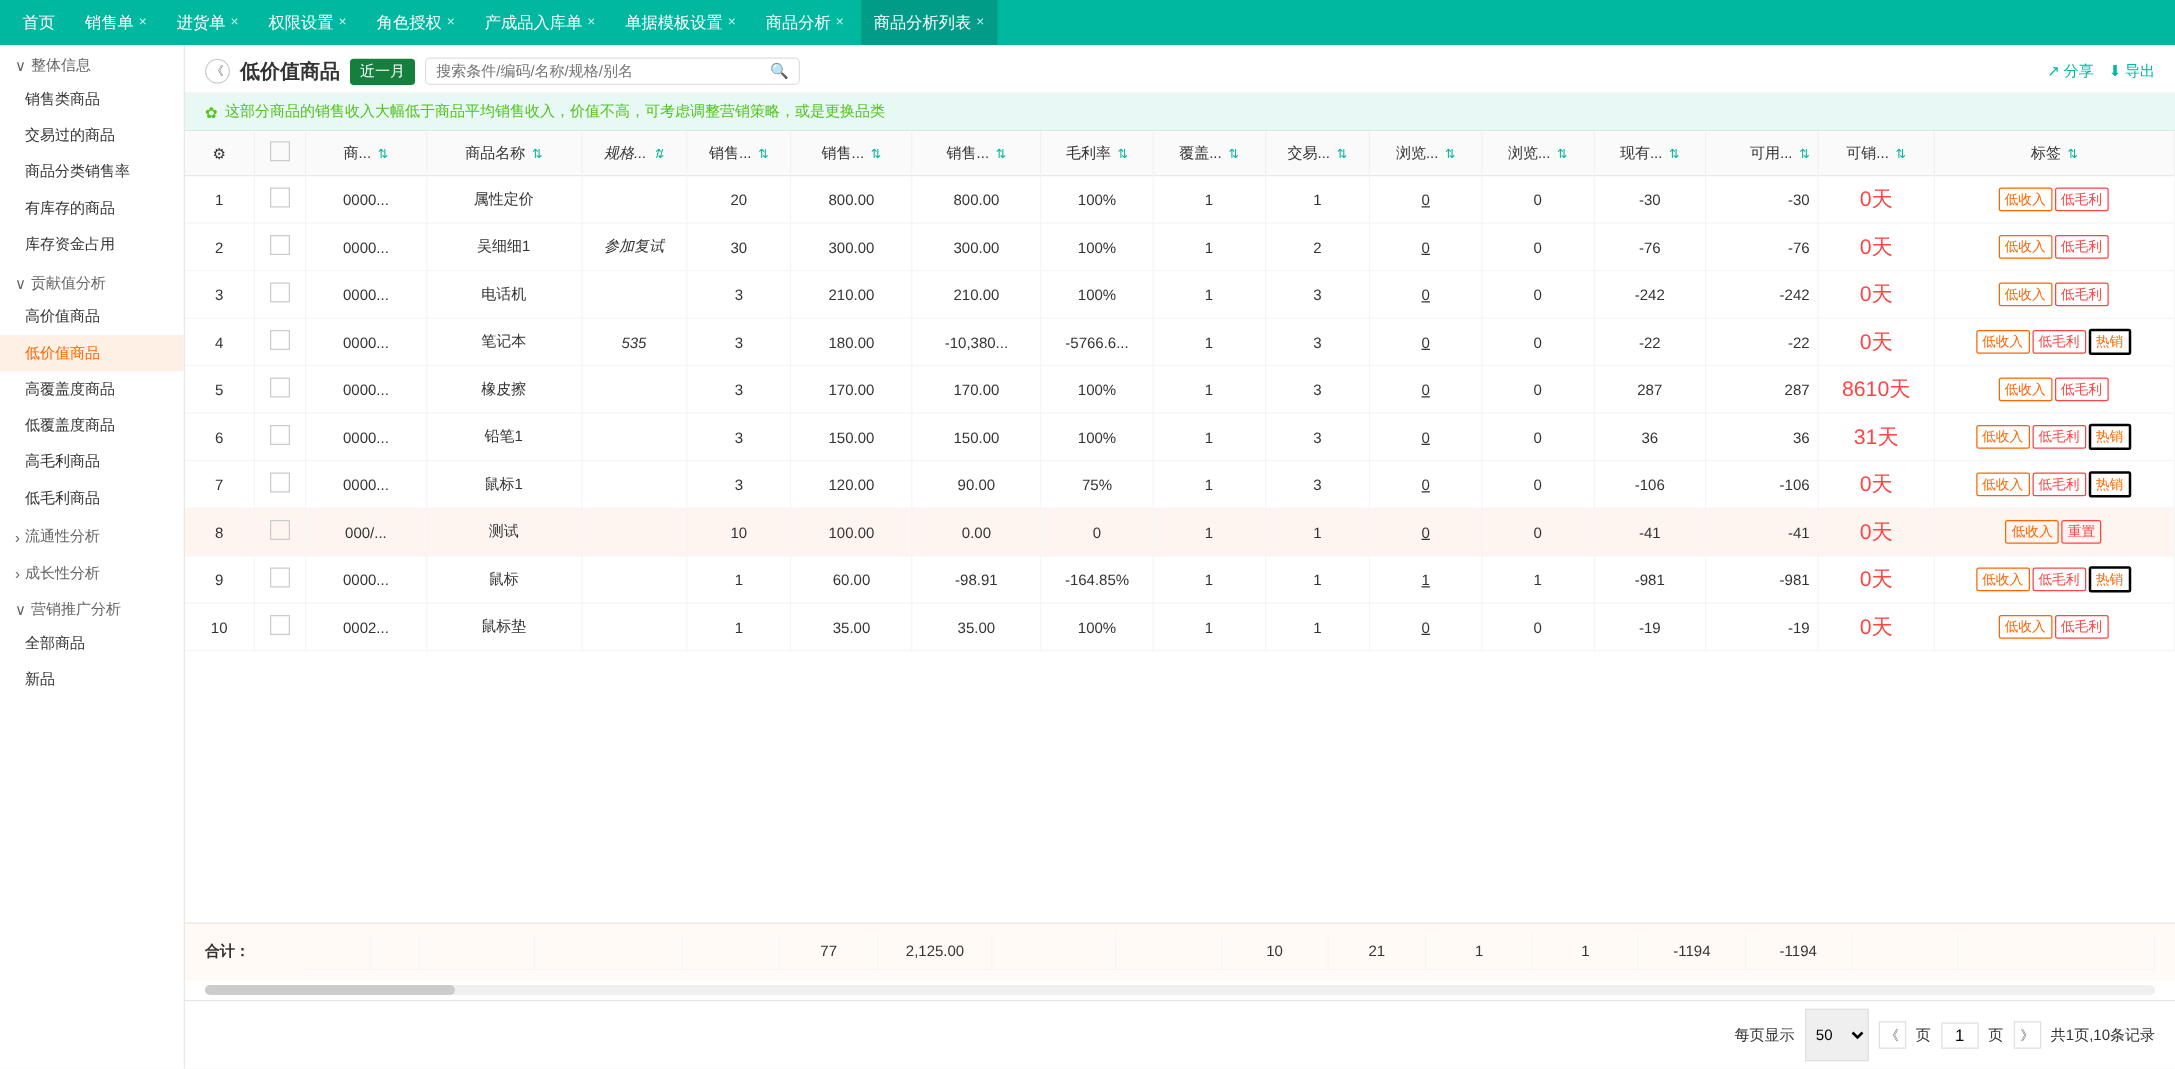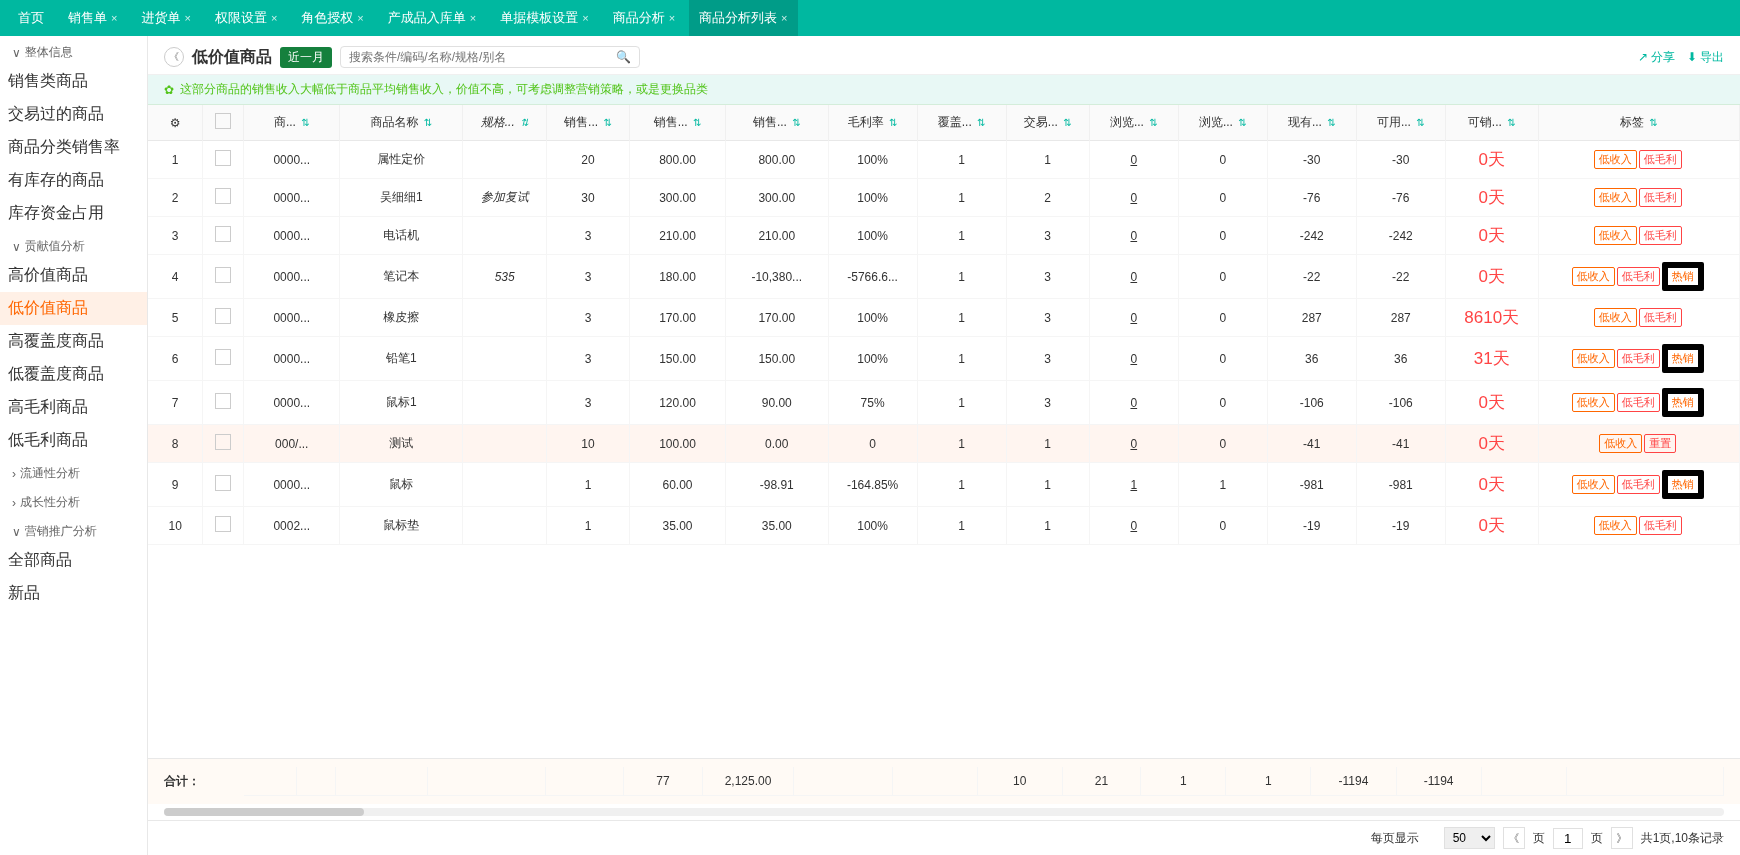--- a/index.html
+++ b/index.html
@@ -47,24 +47,24 @@
     }
     .sidebar-group-header {
       padding: 8px 12px 4px;
       color: #666;
       font-size: 12px;
       display: flex;
       align-items: center;
       gap: 4px;
     }
     .sidebar-item {
-      padding: 6px 12px 6px 8px;
+      padding: 6px 12px 6px 20px;
       cursor: pointer;
       color: #333;
-      font-size: 16px;
+      font-size: 12px;
     }
     .sidebar-item.active { background: #fff0e6; color: #ff6600; }
     
     
     .content-area {
       flex: 1;
       display: flex;
       flex-direction: column;
       overflow: hidden;
     }
@@ -190,21 +190,21 @@
     
     .tag { 
       display: inline-block;
       padding: 1px 4px;
       border-radius: 2px;
       font-size: 11px;
       margin-right: 2px;
     }
     .tag-orange { color: #ff6600; border: 1px solid #ff6600; }
     .tag-red { color: #ff4444; border: 1px solid #ff4444; }
-    .tag-hot { color: #ff6600; border: 6px solid #000000; }
+    .tag-hot { color: #ff6600; border: 2px solid #000000; }
     
     .link-underline { text-decoration: underline; color: #333; cursor: pointer; }
     
     .days-text { color: #ff4444; font-size: 17px; }
     
     
     .table-footer {
       background: #fffaf5;
       border-top: 1px solid #e8e8e8;
       padding: 8px 16px;
@@ -232,23 +232,22 @@
       background: #fff;
       cursor: pointer;
       display: flex;
       align-items: center;
       justify-content: center;
       font-size: 11px;
       color: #666;
     }
     .page-size-select {
       border: 1px solid #e0e0e0;
-      padding: 2px 4px;
-      font-size: 12px;
-      margin-left: 17px;
+      padding: 12px 4px;
+      font-size: 12px;
     }
     
     .checkbox-cell {
       width: 16px;
       height: 16px;
       border: 1px solid #ccc;
       display: inline-block;
       cursor: pointer;
     }
     
@@ -259,21 +258,21 @@
     .col-spec { width: 60px; font-style: italic; }
     .col-sales-qty { width: 60px; }
     .col-sales-price { width: 70px; }
     .col-sales-amount { width: 75px; }
     .col-gross { width: 65px; }
     .col-coverage { width: 65px; }
     .col-trade { width: 60px; }
     .col-pv1 { width: 65px; }
     .col-pv2 { width: 65px; }
     .col-stock { width: 65px; }
-    .col-avail { width: 65px; }
+    .col-avail { width: 65px; text-align: right; }
     .col-sellable { width: 65px; }
     .col-tag { width: 120px; }
     
     .scrollbar-track {
       height: 8px;
       background: #f0f0f0;
       border-radius: 4px;
     }
     .scrollbar-thumb {
       width: 200px;

